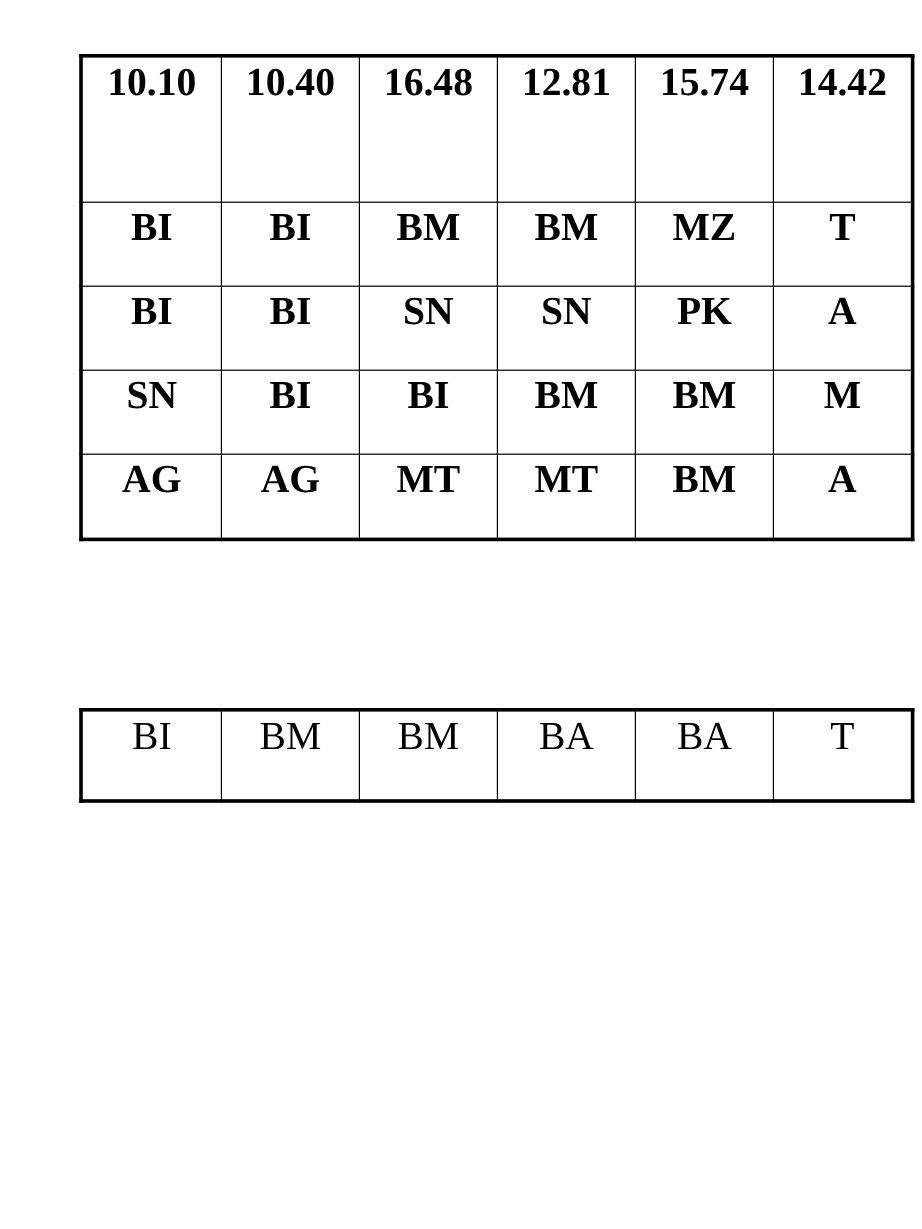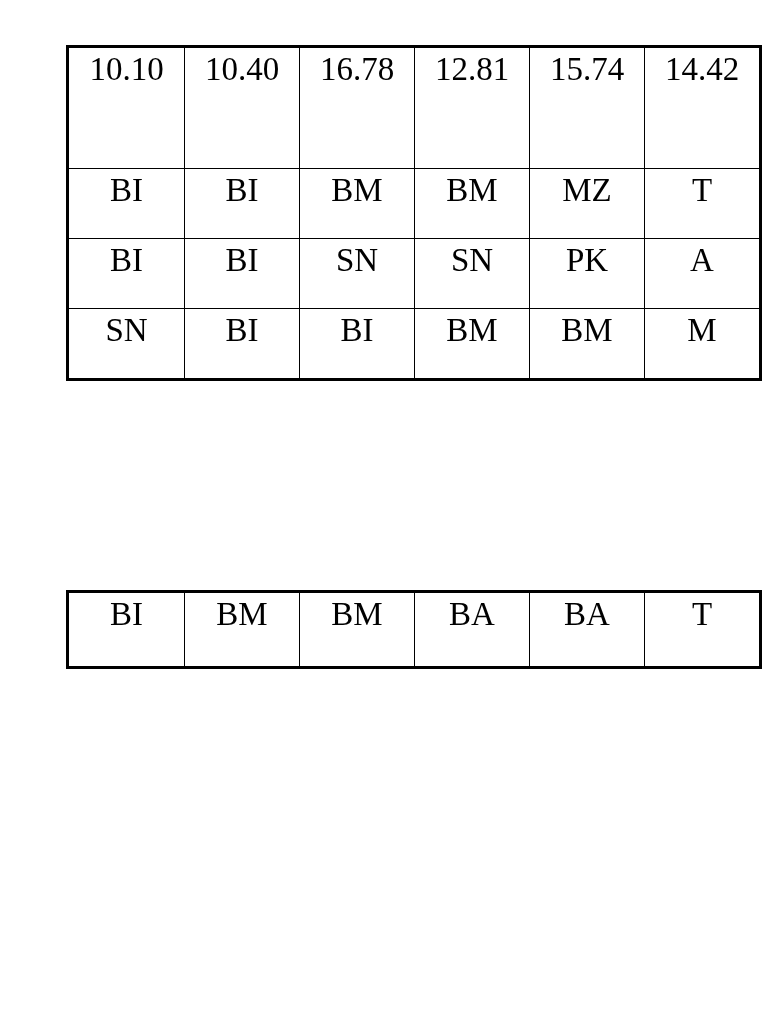--- a/index.html
+++ b/index.html
@@ -32,21 +32,21 @@
     table-layout: fixed;
     border: 3px solid #000000;
   }
   .grid-table td {
     border: 1.5px solid #000000;
     text-align: center;
     vertical-align: top;
     padding: 2px 1px 0 1px;
     font-size: 33px;
     line-height: 1.17;
-    font-weight: normal;
+    font-weight: bold;
     overflow-wrap: break-word;
     word-break: break-all;
   }
   .grid-table .col-first { width: 113px; }
   .grid-table .col-rest  { width: 112px; margin-top: 44px; }
 
   .grid-table tr.header-row td {
     height: 118px;
   }
   .grid-table tr.data-row td {
@@ -80,21 +80,21 @@
 </head>
 <body>
 
 <div class="page">
 
   <table class="grid-table">
     <tbody>
       <tr class="header-row">
         <td class="col-first">10.10</td>
         <td class="col-rest">10.40</td>
-        <td class="col-rest">16.78</td>
+        <td class="col-rest">16.48</td>
         <td class="col-rest">12.81</td>
         <td class="col-rest">15.74</td>
         <td class="col-rest">14.42</td>
       </tr>
 
       <tr class="data-row">
         <td class="col-first">BI</td>
         <td class="col-rest">BI</td>
         <td class="col-rest">BM</td>
         <td class="col-rest">BM</td>
@@ -113,20 +113,28 @@
 
       <tr class="data-row">
         <td class="col-first">SN</td>
         <td class="col-rest">BI</td>
         <td class="col-rest">BI</td>
         <td class="col-rest">BM</td>
         <td class="col-rest">BM</td>
         <td class="col-rest">M</td>
       </tr>
 
+      <tr class="data-row">
+        <td class="col-first">AG</td>
+        <td class="col-rest">AG</td>
+        <td class="col-rest">MT</td>
+        <td class="col-rest">MT</td>
+        <td class="col-rest">BM</td>
+        <td class="col-rest">A</td>
+      </tr>
     </tbody>
   </table>
 
   <table class="strip-table">
     <tbody>
       <tr>
         <td class="col-first">BI</td>
         <td class="col-rest">BM</td>
         <td class="col-rest">BM</td>
         <td class="col-rest">BA</td>

